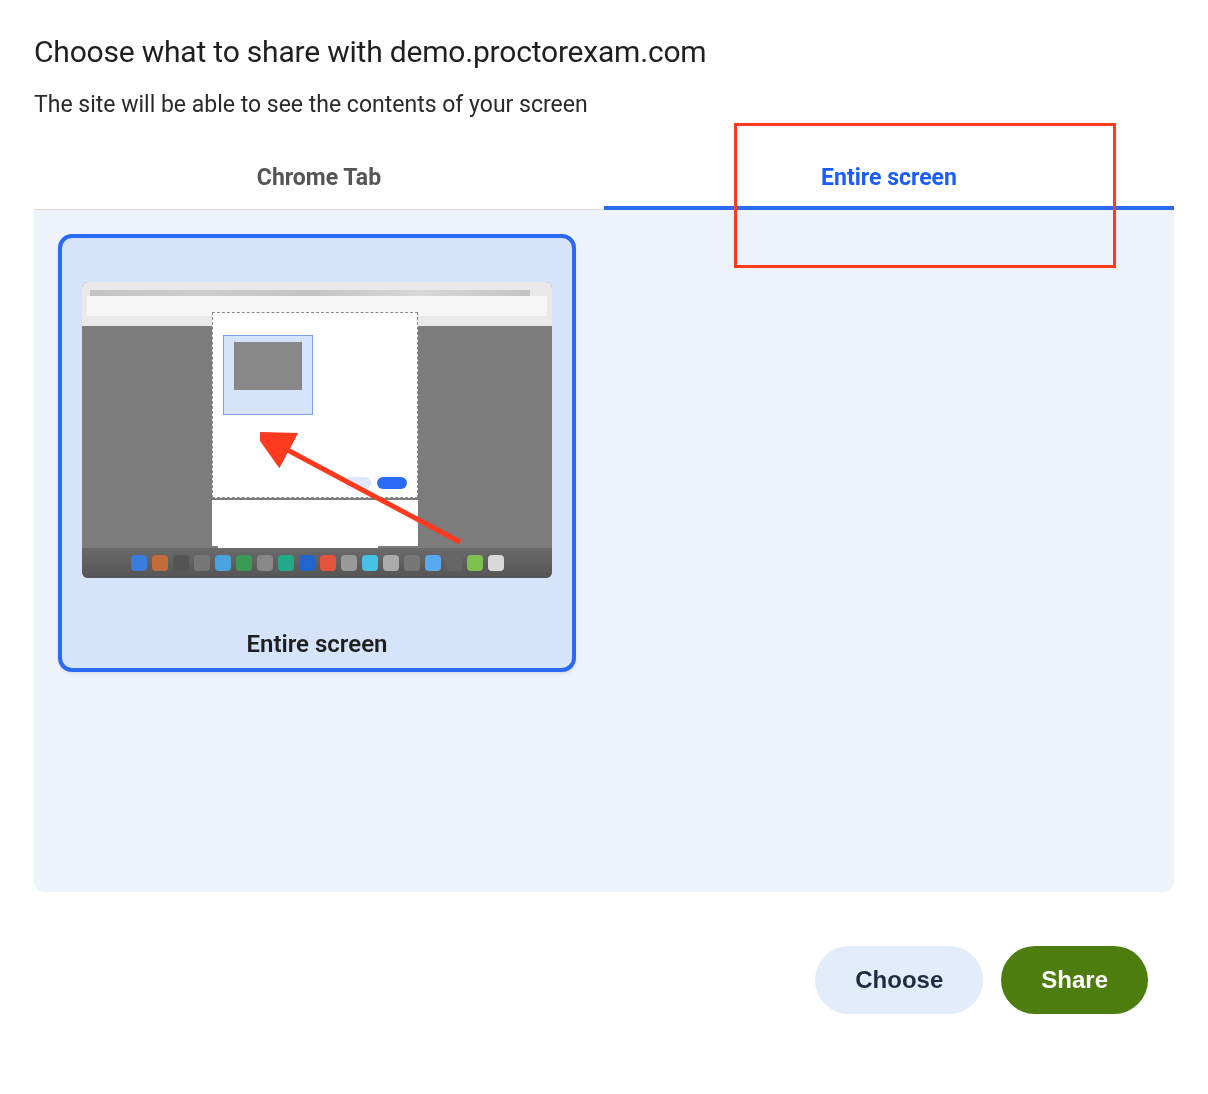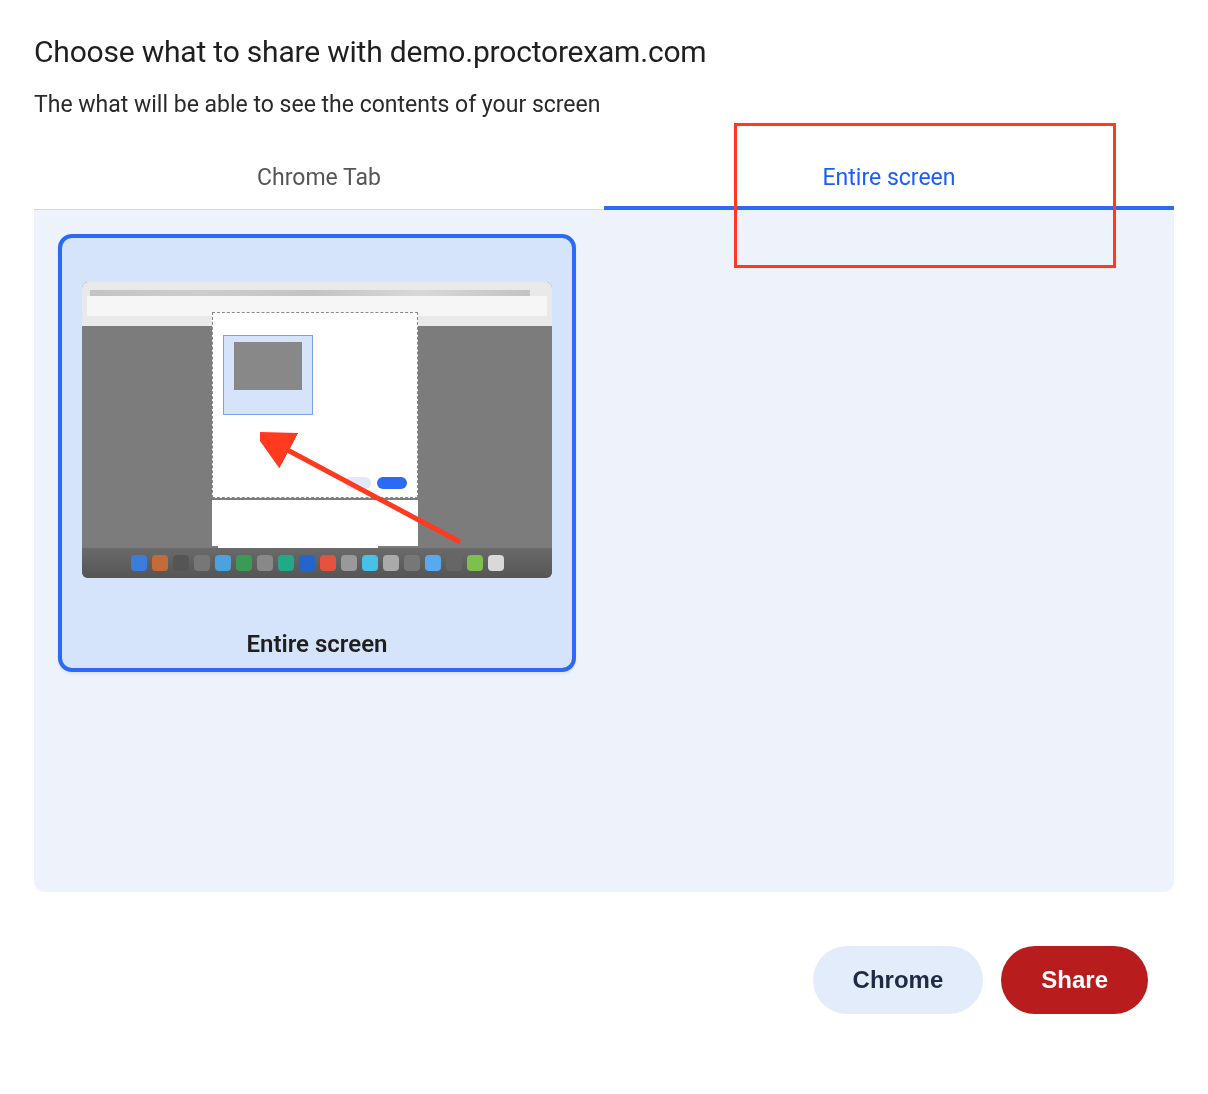--- a/index.html
+++ b/index.html
@@ -35,21 +35,21 @@
       display: flex;
       border-bottom: 1px solid #d9d9d9;
       margin-left: 34px;
       margin-right: 34px;
     }
     .tab {
       flex: 1;
       text-align: center;
       padding: 18px 0 18px 0;
       font-size: 23px;
-      font-weight: 400;
+      font-weight: 700;
       color: #555;
       cursor: pointer;
       position: relative;
     }
     .tab.active {
       color: #1a5cff;
     }
     .tab.active::after {
       content: "";
       position: absolute;
@@ -203,31 +203,31 @@
       padding: 20px 40px;
       border-radius: 999px;
       border: none;
       cursor: pointer;
     }
     .btn-secondary {
       background: #e2ecfa;
       color: #1f2a44;
     }
     .btn-primary {
-      background: #b91c1c;
+      background: #4d7c0f;
       color: #fff;
     }
   </style>
 </head>
 <body>
 
 <div class="dialog">
   <div class="header">
     <h1 class="title">Choose what to share with demo.proctorexam.com</h1>
-    <p class="subtitle">The what will be able to see the contents of your screen</p>
+    <p class="subtitle">The site will be able to see the contents of your screen</p>
   </div>
 
   <div class="tabs">
     <div class="tab">
       <span>Chrome Tab</span>
     </div>
     <div class="tab active">
       <span>Entire screen</span>
     </div>
   </div>
@@ -273,16 +273,16 @@
           <line x1="200" y1="110" x2="20" y2="14" stroke="#ff3a1f" stroke-width="5" marker-end="url(#arrowhead)"></line>
         </svg>
       </div>
       <div class="thumb-label">Entire screen</div>
     </div>
   </div>
 
   <div class="highlight-box"></div>
 
   <div class="footer">
-    <button class="btn btn-secondary">Chrome</button>
+    <button class="btn btn-secondary">Choose</button>
     <button class="btn btn-primary">Share</button>
   </div>
 </div>
 
 </body></html>

